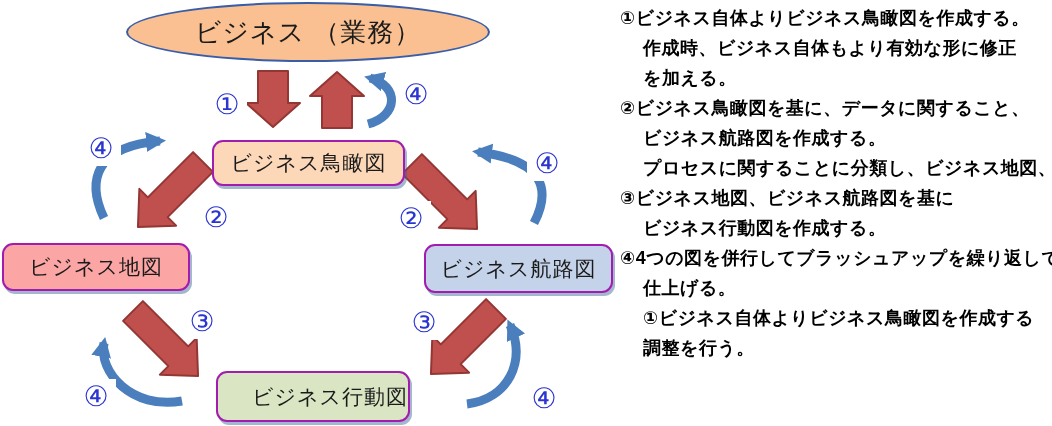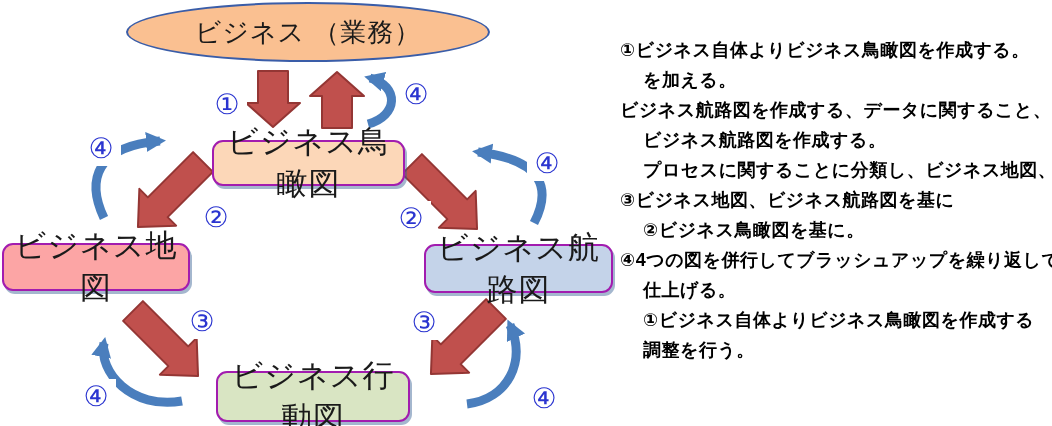--- a/index.html
+++ b/index.html
@@ -25,21 +25,21 @@
   .node.ellipse{
     border-radius:50%;
     background:#fac091;
     border-color:#3a5da8;
     font-size:26px;
     letter-spacing:1px;
   }
   .node.rbox{
     border-radius:11px;
     box-shadow:2px 3px 0 rgba(54,96,146,0.45);
-    font-size:31px;
+    font-size:21px;
     letter-spacing:1px;
   }
   .overview-box{background:#fcd7b8;}
   .map-box{background:#fca5a5;}
   .route-box{background:#c4d3e9;}
   .action-box{background:#d9e5c3;}
   
   .badge{
     position:absolute;z-index:3;
     width:40px;height:35px;
@@ -49,21 +49,20 @@
     font-size:28px;line-height:1;
   }
   
   .notes{
     position:absolute;z-index:2;
     left:620px;top:3px;width:432px;
     color:#000;
     font-size:18px;
     font-weight:bold;
     letter-spacing:0.5px;
-    margin-top:32px;
   }
   .nline{height:30px;line-height:30px;white-space:nowrap;}
   .nline.indent{padding-left:23px;}
 </style>
 </head>
 <body>
 
 <div class="canvas">
 
   <svg class="arrow-layer" width="640" height="426" viewBox="0 0 640 426">
@@ -113,25 +112,26 @@
   <div class="badge" style="left:196px;top:200px;">②</div>
   <div class="badge" style="left:391px;top:201px;">②</div>
   <div class="badge" style="left:527px;top:146px;">④</div>
   <div class="badge" style="left:182px;top:304px;">③</div>
   <div class="badge" style="left:76px;top:379px;">④</div>
   <div class="badge" style="left:404px;top:305px;">③</div>
   <div class="badge" style="left:524px;top:381px;">④</div>
 
   <div class="notes">
     <div class="nline">①ビジネス自体よりビジネス鳥瞰図を作成する。</div>
+    <div class="nline indent">作成時、ビジネス自体もより有効な形に修正</div>
     <div class="nline indent">を加える。</div>
-    <div class="nline">ビジネス航路図を作成する、データに関すること、</div>
+    <div class="nline">②ビジネス鳥瞰図を基に、データに関すること、</div>
     <div class="nline indent">ビジネス航路図を作成する。</div>
     <div class="nline indent">プロセスに関することに分類し、ビジネス地図、</div>
     <div class="nline">③ビジネス地図、ビジネス航路図を基に</div>
-    <div class="nline indent">②ビジネス鳥瞰図を基に。</div>
+    <div class="nline indent">ビジネス行動図を作成する。</div>
     <div class="nline">④4つの図を併行してブラッシュアップを繰り返して</div>
     <div class="nline indent">仕上げる。</div>
     <div class="nline indent">①ビジネス自体よりビジネス鳥瞰図を作成する</div>
     <div class="nline indent">調整を行う。</div>
   </div>
 
 </div>
 
 </body></html>

